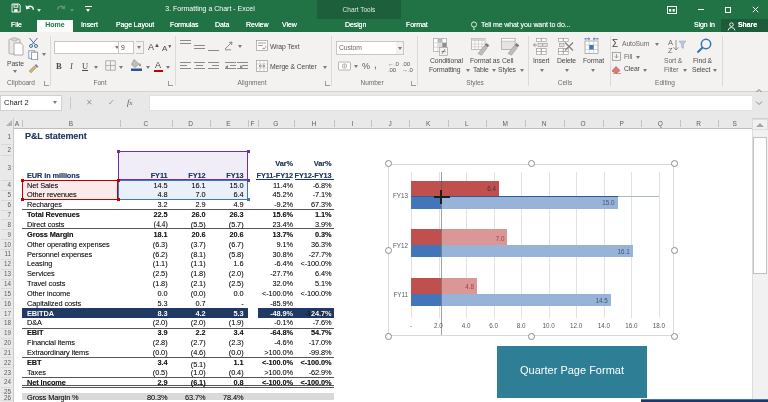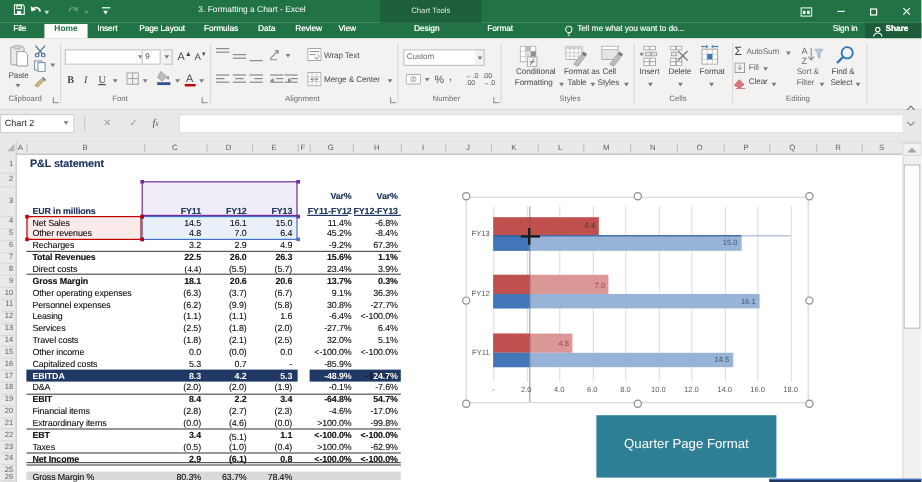--- a/index.html
+++ b/index.html
@@ -492,21 +492,21 @@
 <div class="ab num" style="left:123.5px;top:180.5px;">14.5</div>
 <div class="ab num" style="left:161.5px;top:180.5px;">16.1</div>
 <div class="ab num" style="left:199.5px;top:180.5px;">15.0</div>
 <div class="ab num" style="left:249px;top:180.5px;">11.4%</div>
 <div class="ab num" style="left:287.5px;top:180.5px;">-6.8%</div>
 <div class="ab lb" style="left:27px;top:190.4px;">Other revenues</div>
 <div class="ab num" style="left:123.5px;top:190.4px;">4.8</div>
 <div class="ab num" style="left:161.5px;top:190.4px;">7.0</div>
 <div class="ab num" style="left:199.5px;top:190.4px;">6.4</div>
 <div class="ab num" style="left:249px;top:190.4px;">45.2%</div>
-<div class="ab num" style="left:287.5px;top:190.4px;">-8.4%</div>
+<div class="ab num" style="left:287.5px;top:190.4px;">-7.1%</div>
 <div class="ab lb" style="left:27px;top:200.2px;">Recharges</div>
 <div class="ab num" style="left:123.5px;top:200.2px;">3.2</div>
 <div class="ab num" style="left:161.5px;top:200.2px;">2.9</div>
 <div class="ab num" style="left:199.5px;top:200.2px;">4.9</div>
 <div class="ab num" style="left:249px;top:200.2px;">-9.2%</div>
 <div class="ab num" style="left:287.5px;top:200.2px;">67.3%</div>
 <div class="ab lb" style="left:27px;top:210.1px;font-weight:bold;">Total Revenues</div>
 <div class="ab num" style="left:123.5px;top:210.1px;font-weight:bold;">22.5</div>
 <div class="ab num" style="left:161.5px;top:210.1px;font-weight:bold;">26.0</div>
 <div class="ab num" style="left:199.5px;top:210.1px;font-weight:bold;">26.3</div>
@@ -525,21 +525,21 @@
 <div class="ab num" style="left:249px;top:229.8px;font-weight:bold;">13.7%</div>
 <div class="ab num" style="left:287.5px;top:229.8px;font-weight:bold;">0.3%</div>
 <div class="ab lb" style="left:27px;top:239.6px;">Other operating expenses</div>
 <div class="ab num" style="left:123.5px;top:239.6px;">(6.3)</div>
 <div class="ab num" style="left:161.5px;top:239.6px;">(3.7)</div>
 <div class="ab num" style="left:199.5px;top:239.6px;">(6.7)</div>
 <div class="ab num" style="left:249px;top:239.6px;">9.1%</div>
 <div class="ab num" style="left:287.5px;top:239.6px;">36.3%</div>
 <div class="ab lb" style="left:27px;top:249.5px;">Personnel expenses</div>
 <div class="ab num" style="left:123.5px;top:249.5px;">(6.2)</div>
-<div class="ab num" style="left:161.5px;top:249.5px;">(9.9)</div>
+<div class="ab num" style="left:161.5px;top:249.5px;">(8.1)</div>
 <div class="ab num" style="left:199.5px;top:249.5px;">(5.8)</div>
 <div class="ab num" style="left:249px;top:249.5px;">30.8%</div>
 <div class="ab num" style="left:287.5px;top:249.5px;">-27.7%</div>
 <div class="ab lb" style="left:27px;top:259.3px;">Leasing</div>
 <div class="ab num" style="left:123.5px;top:259.3px;">(1.1)</div>
 <div class="ab num" style="left:161.5px;top:259.3px;">(1.1)</div>
 <div class="ab num" style="left:199.5px;top:259.3px;">1.6</div>
 <div class="ab num" style="left:249px;top:259.3px;">-6.4%</div>
 <div class="ab num" style="left:287.5px;top:259.3px;">&lt;-100.0%</div>
 <div class="ab lb" style="left:27px;top:269.2px;">Services</div>
@@ -572,21 +572,21 @@
 <div class="ab num" style="left:199.5px;top:308.6px;font-weight:bold;color:#fff;">5.3</div>
 <div class="ab num" style="left:249px;top:308.6px;font-weight:bold;color:#fff;">-48.9%</div>
 <div class="ab num" style="left:287.5px;top:308.6px;font-weight:bold;color:#fff;">24.7%</div>
 <div class="ab lb" style="left:27px;top:318.4px;">D&amp;A</div>
 <div class="ab num" style="left:123.5px;top:318.4px;">(2.0)</div>
 <div class="ab num" style="left:161.5px;top:318.4px;">(2.0)</div>
 <div class="ab num" style="left:199.5px;top:318.4px;">(1.9)</div>
 <div class="ab num" style="left:249px;top:318.4px;">-0.1%</div>
 <div class="ab num" style="left:287.5px;top:318.4px;">-7.6%</div>
 <div class="ab lb" style="left:27px;top:328.3px;font-weight:bold;">EBIT</div>
-<div class="ab num" style="left:123.5px;top:328.3px;font-weight:bold;">8.4</div>
+<div class="ab num" style="left:123.5px;top:328.3px;font-weight:bold;">3.9</div>
 <div class="ab num" style="left:161.5px;top:328.3px;font-weight:bold;">2.2</div>
 <div class="ab num" style="left:199.5px;top:328.3px;font-weight:bold;">3.4</div>
 <div class="ab num" style="left:249px;top:328.3px;font-weight:bold;">-64.8%</div>
 <div class="ab num" style="left:287.5px;top:328.3px;font-weight:bold;">54.7%</div>
 <div class="ab lb" style="left:27px;top:338.1px;">Financial items</div>
 <div class="ab num" style="left:123.5px;top:338.1px;">(2.8)</div>
 <div class="ab num" style="left:161.5px;top:338.1px;">(2.7)</div>
 <div class="ab num" style="left:199.5px;top:338.1px;">(2.3)</div>
 <div class="ab num" style="left:249px;top:338.1px;">-4.6%</div>
 <div class="ab num" style="left:287.5px;top:338.1px;">-17.0%</div>

